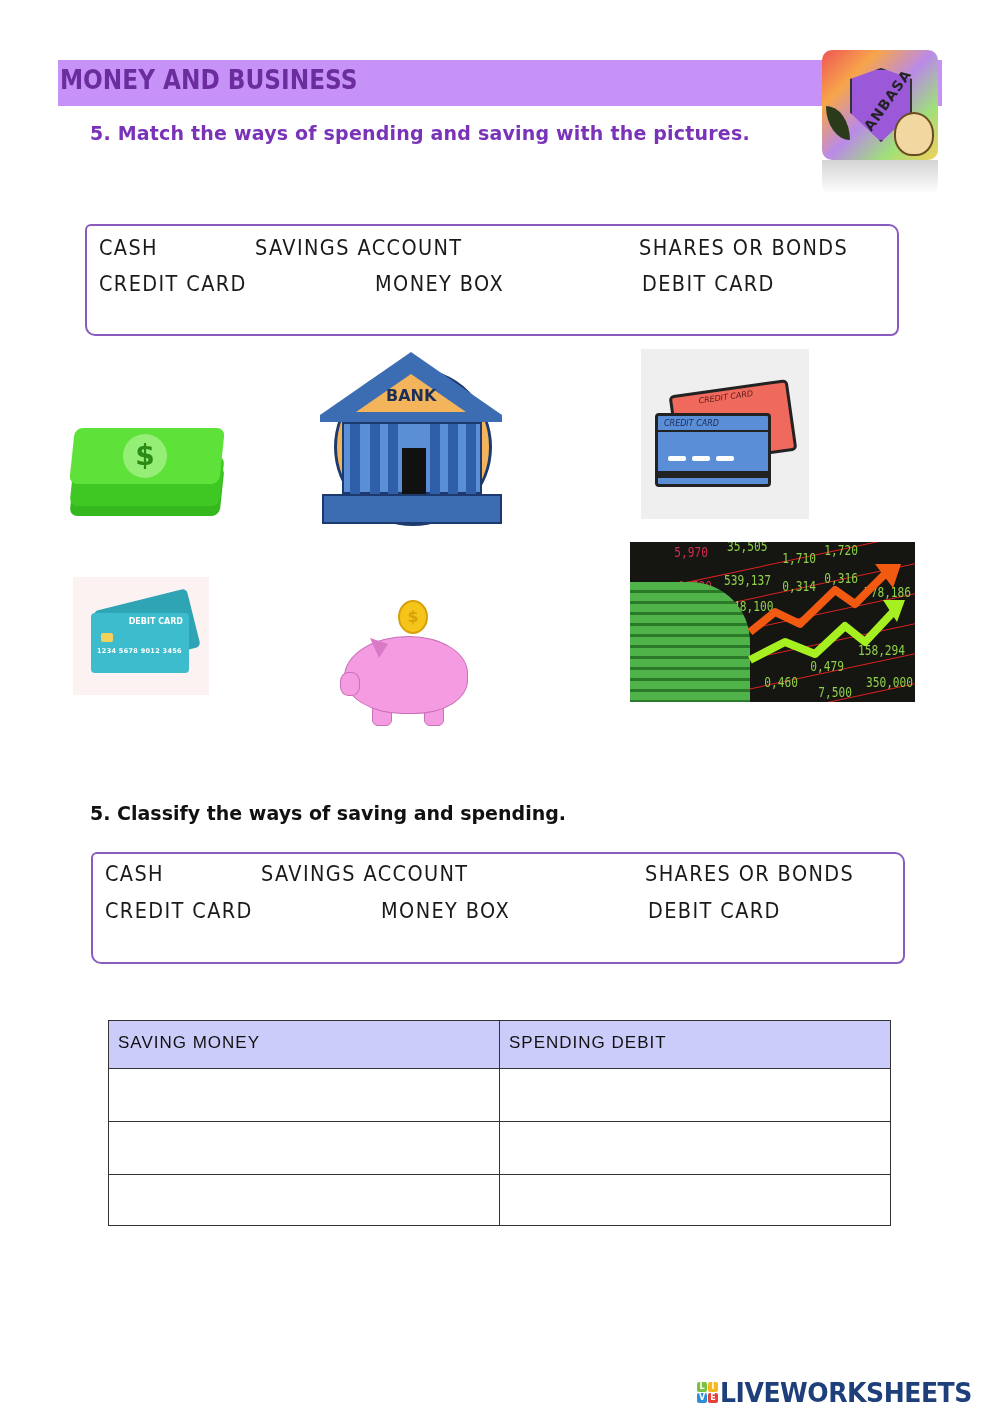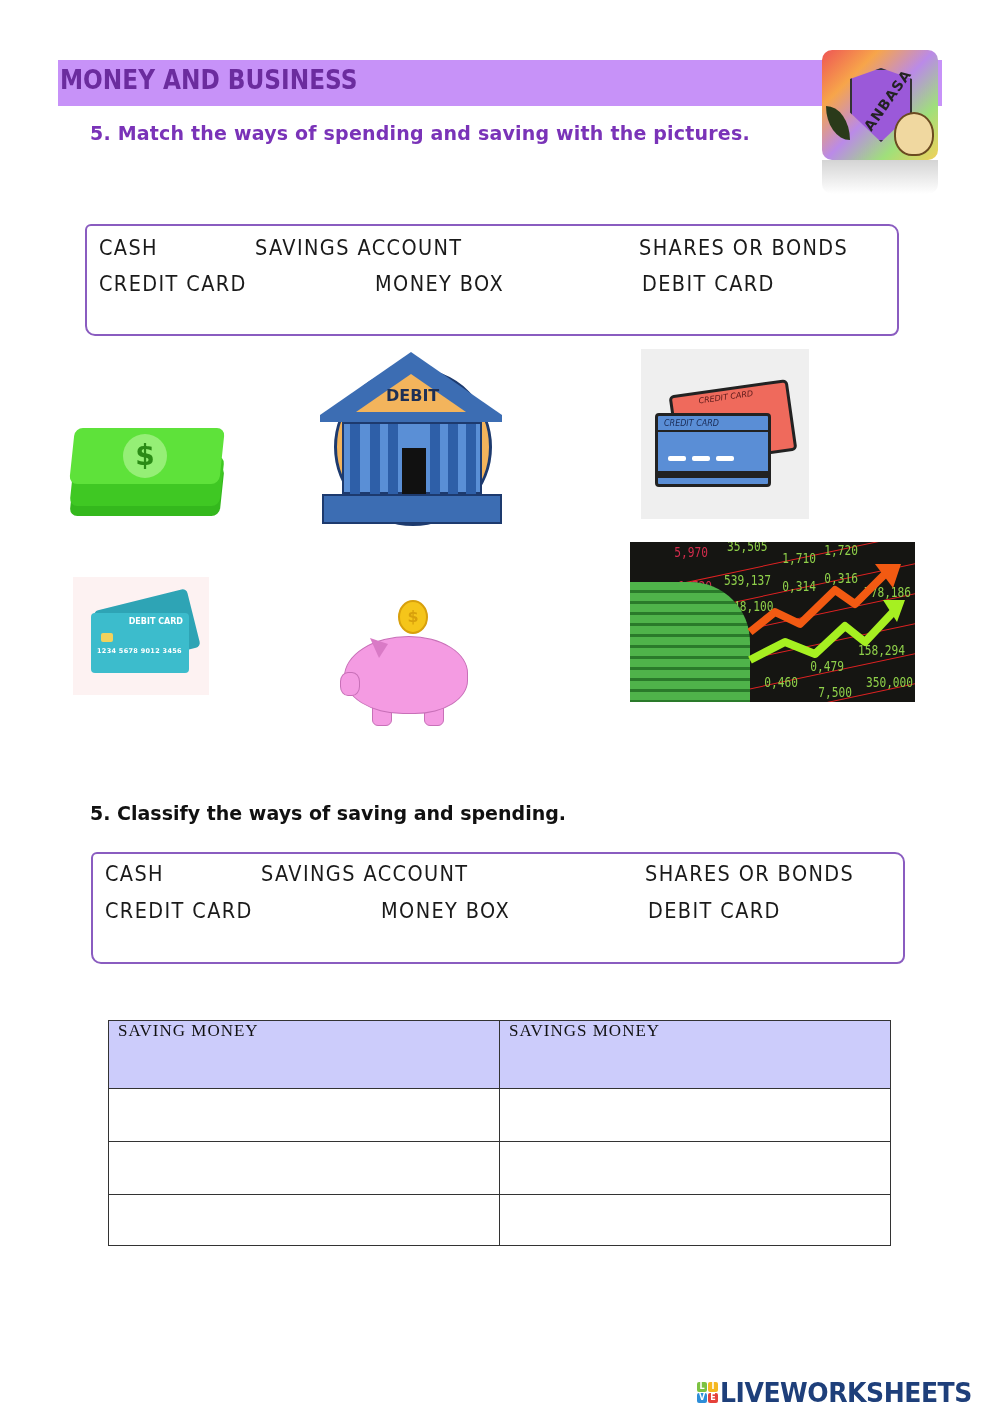--- a/index.html
+++ b/index.html
@@ -122,22 +122,22 @@
     .pig-leg { position: absolute; top: 108px; width: 20px; height: 22px; background: #f49be2; border: 1px solid #c870b8; border-radius: 0 0 6px 6px; }
     .pig-ear { position: absolute; left: 32px; top: 42px; width: 18px; height: 20px; background: #d97ac6; clip-path: polygon(0 0, 100% 30%, 50% 100%); }
 
     
     .ctable {
       position: absolute; left: 108px; top: 1020px; width: 783px;
       border-collapse: collapse; table-layout: fixed;
     }
     .ctable th, .ctable td { border: 1px solid #333; }
     .ctable th {
-      height: 68px; background: #ccccfb; text-align: left; vertical-align: top;
-      padding: 0 9px; font-family: Liberation Serif, serif; font-weight: normal;
+      height: 48px; background: #ccccfb; text-align: left; vertical-align: top;
+      padding: 12px 9px; font-family: Liberation Sans, sans-serif; font-weight: normal;
       font-size: 17px; letter-spacing: 1px; color: #111;
     }
     .ctable td { height: 53px; background: #fff; }
     .ctable td.last { height: 51px; }
 
     
     .footer { position: absolute; left: 697px; top: 1378px; height: 28px; display: flex; align-items: center; }
     .live-badge { display: grid; grid-template-columns: 10px 10px; grid-template-rows: 10px 10px; gap: 1px; margin-right: 2px; }
     .live-badge span { font-size: 8px; font-weight: bold; color: #fff; text-align: center; line-height: 10px; border-radius: 2px; }
     .footer-text { font-family: "DejaVu Sans", sans-serif; font-weight: bold; font-size: 27px; color: #1e3f7a; letter-spacing: -0.5px; transform: scaleX(0.93); transform-origin: left center; }
@@ -171,21 +171,21 @@
   <div class="bill b3"></div>
   <div class="bill b2"></div>
   <div class="bill b1"></div>
   <div class="bill-circle">$</div>
 </div>
 
 <div class="pic pic-bank">
   <div class="bank-circle"></div>
   <div class="bank-roof"></div>
   <div class="bank-pediment"></div>
-  <div class="bank-label">DEBIT</div>
+  <div class="bank-label">BANK</div>
   <div class="bank-body">
     <div class="bank-col" style="left:6px;"></div>
     <div class="bank-col" style="left:26px;"></div>
     <div class="bank-col" style="left:44px;"></div>
     <div class="bank-col" style="left:86px;"></div>
     <div class="bank-col" style="left:104px;"></div>
     <div class="bank-col" style="left:122px;"></div>
     <div class="bank-door"></div>
   </div>
   <div class="bank-steps"></div>
@@ -264,21 +264,21 @@
   <span class="w" style="left:552px; top:8px;">SHARES OR BONDS</span>
   <span class="w" style="left:12px; top:45px;">CREDIT CARD</span>
   <span class="w" style="left:288px; top:45px;">MONEY BOX</span>
   <span class="w" style="left:555px; top:45px;">DEBIT CARD</span>
 </div>
 
 <table class="ctable">
   <thead>
     <tr>
       <th>SAVING MONEY</th>
-      <th>SAVINGS MONEY</th>
+      <th>SPENDING DEBIT</th>
     </tr>
   </thead>
   <tbody>
     <tr>
       <td></td>
       <td></td>
     </tr>
     <tr>
       <td></td>
       <td></td>

